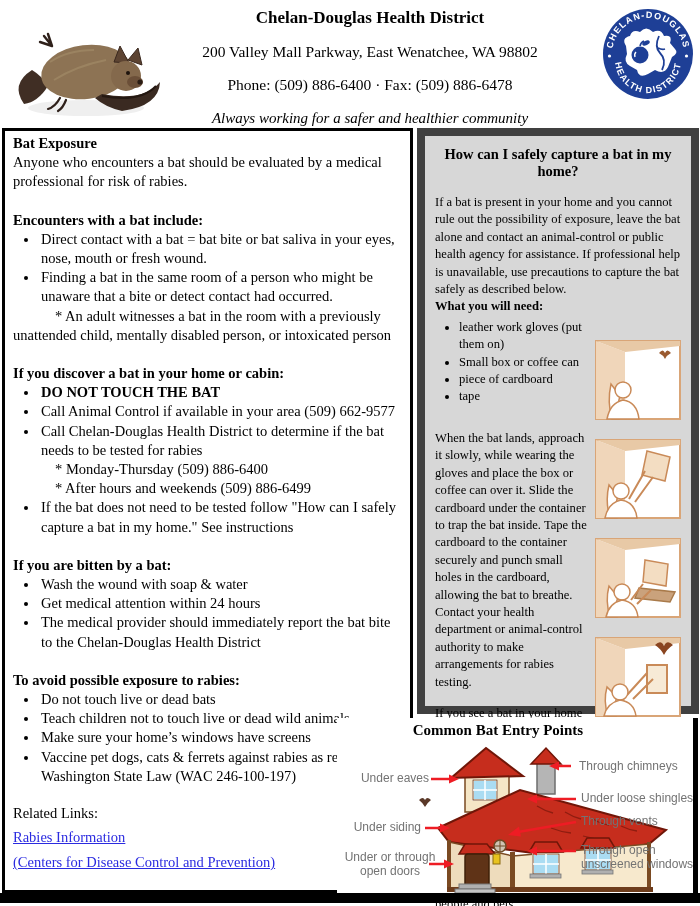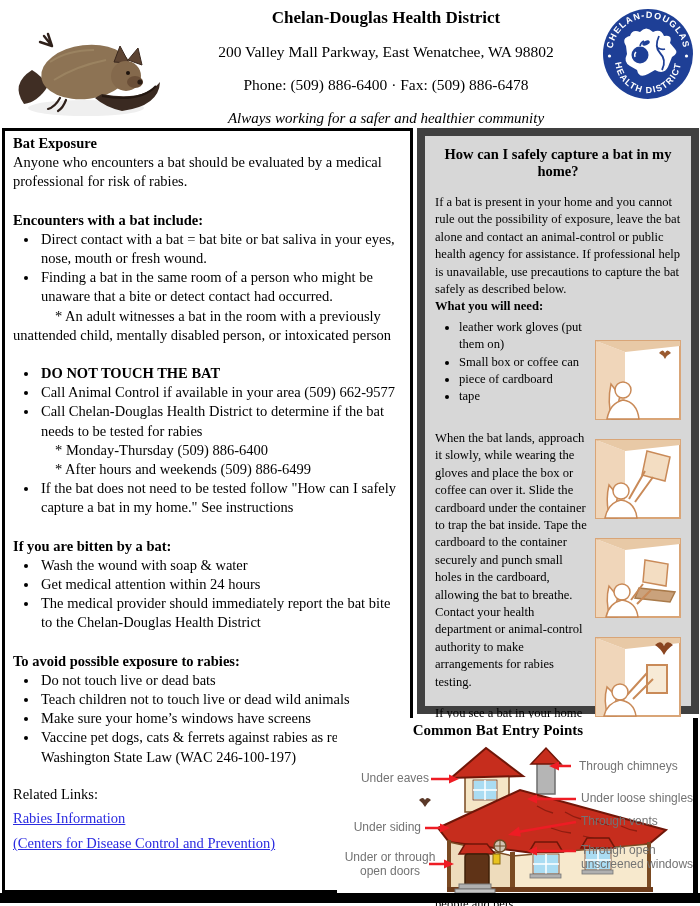--- a/index.html
+++ b/index.html
@@ -3,21 +3,21 @@
 <meta charset="utf-8">
 <style>
   html,body{margin:0;padding:0;}
   body{
     width:700px;height:906px;position:relative;overflow:hidden;
     background:#fff;font-family:"Liberation Serif", serif;color:#000;
   }
   
   .header{position:absolute;left:0;top:0;width:700px;height:128px;}
   .bat-photo{position:absolute;left:2px;top:10px;width:164px;height:112px;}
-  .header-text{position:absolute;left:172px;top:6px;width:428px;text-align:center;}
+  .header-text{position:absolute;left:156px;top:6px;width:428px;text-align:center;}
   .org-name{font-size:17px;font-weight:bold;margin:2px 0 4px 0;}
   .org-line{font-size:15.5px;margin:15px 0;}
   .tagline{font-size:15px;font-style:italic;margin-top:16px;}
   .logo{position:absolute;right:6px;top:8px;width:92px;height:92px;}
 
   
   .left-panel{
     position:absolute;left:2px;top:128px;width:411px;height:765px;
     border:3px solid #000;box-sizing:border-box;
     padding:3px 5px 0 8px;font-size:14.5px;line-height:19.2px;
@@ -129,20 +129,21 @@
   <ul>
     <li><span>Direct contact with a bat = bat bite or bat saliva in your eyes, nose, mouth or fresh wound.</span></li>
     <li>
       <span>Finding a bat in the same room of a person who might be unaware that a bite or detect contact had occurred.</span>
       <div class="sub-line">*  An adult witnesses a bat in the room with a previously</div>
     </li>
   </ul>
   <p>unattended child, mentally disabled person, or intoxicated person</p>
 
   <div class="sec-gap"></div>
+  <p class="sec-title">If you discover a bat in your home or cabin:</p>
   <ul>
     <li class="bold"><span>DO NOT TOUCH THE BAT</span></li>
     <li><span>Call Animal Control if available in your area (509) 662-9577</span></li>
     <li>
       <span>Call Chelan-Douglas Health District to determine if the bat needs to be tested for rabies</span>
       <div class="sub-line">* Monday-Thursday (509) 886-6400</div>
       <div class="sub-line">* After hours and weekends (509) 886-6499</div>
     </li>
     <li><span>If the bat does not need to be tested follow "How can I safely capture a bat in my home."  See instructions</span></li>
   </ul>

